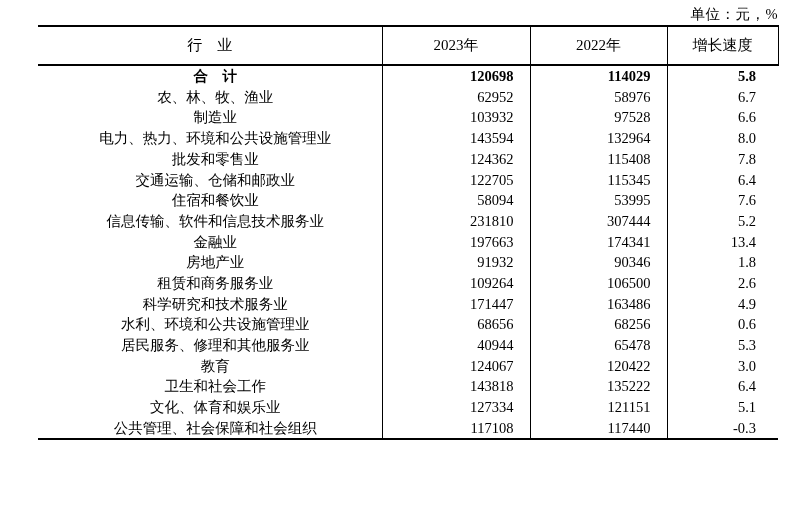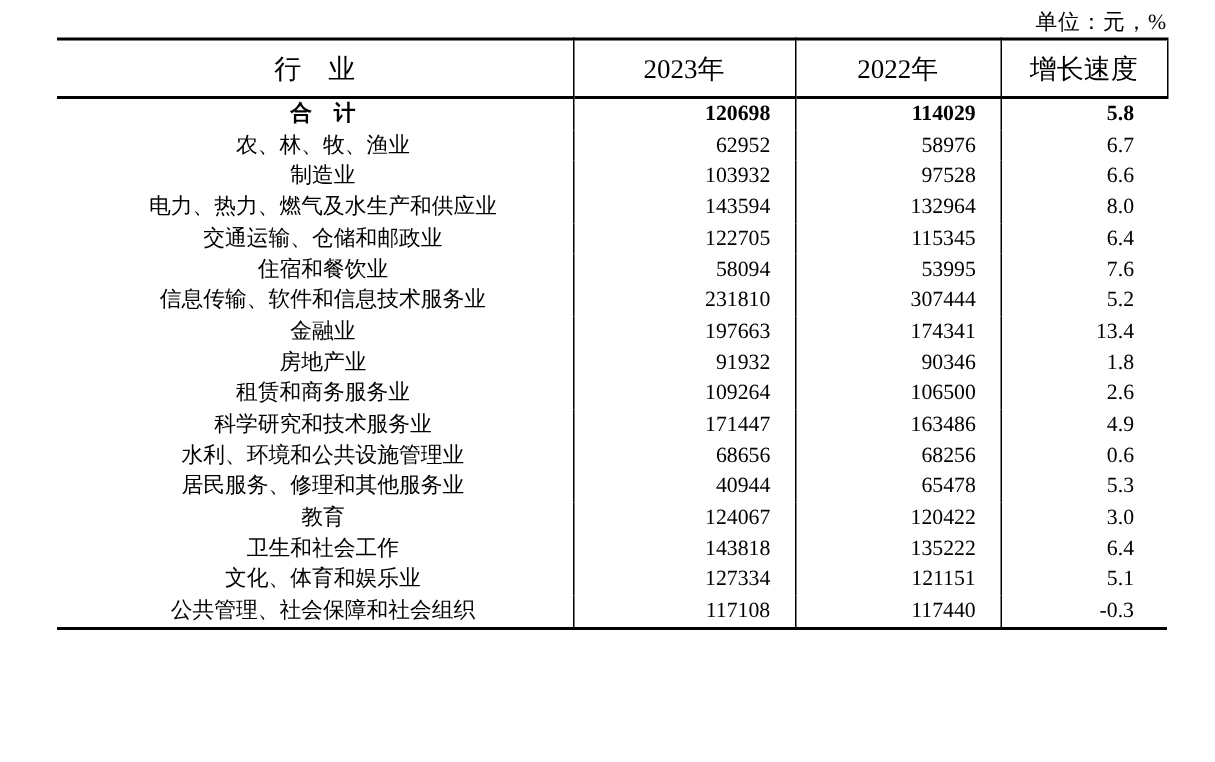--- a/index.html
+++ b/index.html
@@ -34,21 +34,21 @@
     border-bottom: 2.5px solid #000;
   }
   col.c-industry { width: 344px; }
   col.c-2023     { width: 148px; }
   col.c-2022     { width: 137px; }
   col.c-growth   { width: 111px; }
 
   thead th {
     height: 37px;
     font-weight: normal;
-    font-size: 18px;
+    font-size: 15px;
     vertical-align: middle;
     border-bottom: 2px solid #000;
     padding: 0;
   }
   thead th + th { border-left: 1px solid #000; }
   thead th:last-child { border-right: 1px solid #000; }
 
   tbody td {
     height: 20.7px;
     font-size: 14.5px;
@@ -100,24 +100,30 @@
     <td class="num">58976</td>
     <td class="num growth">6.7</td>
   </tr>
         <tr>
     <td class="industry">制造业</td>
     <td class="num">103932</td>
     <td class="num">97528</td>
     <td class="num growth">6.6</td>
   </tr>
         <tr>
-    <td class="industry">电力、热力、燃气及水生产和供应业</td>
+    <td class="industry">电力、热力、环境和公共设施管理业</td>
     <td class="num">143594</td>
     <td class="num">132964</td>
     <td class="num growth">8.0</td>
+  </tr>
+        <tr>
+    <td class="industry">批发和零售业</td>
+    <td class="num">124362</td>
+    <td class="num">115408</td>
+    <td class="num growth">7.8</td>
   </tr>
         <tr>
     <td class="industry">交通运输、仓储和邮政业</td>
     <td class="num">122705</td>
     <td class="num">115345</td>
     <td class="num growth">6.4</td>
   </tr>
         <tr>
     <td class="industry">住宿和餐饮业</td>
     <td class="num">58094</td>

